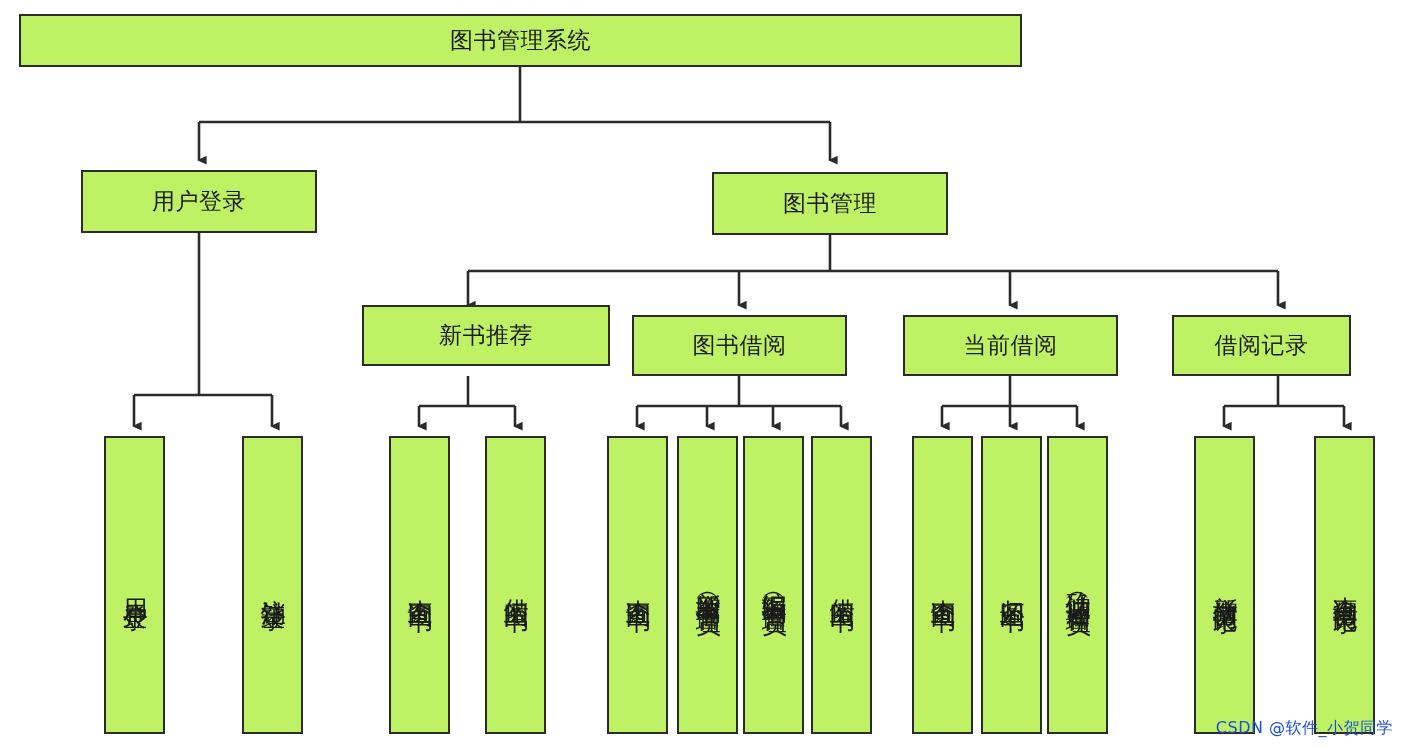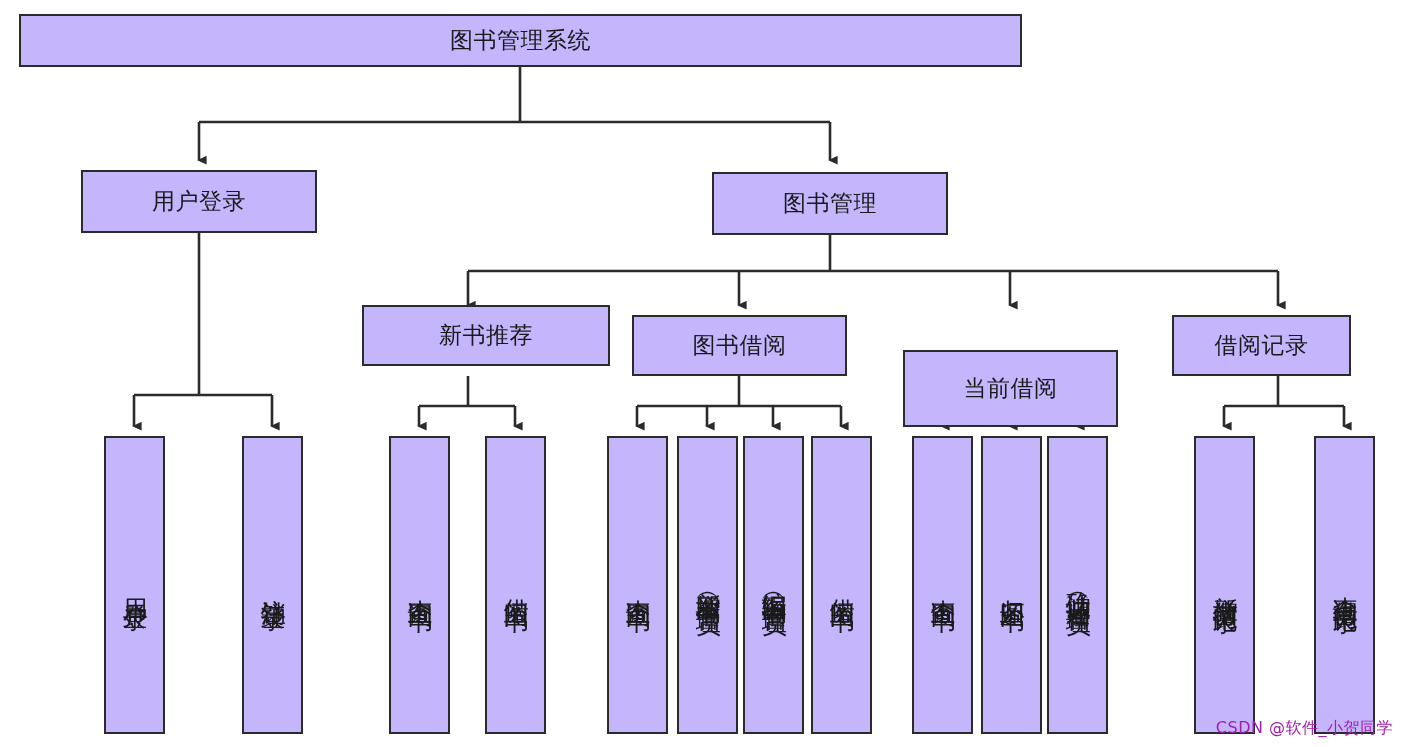--- a/index.html
+++ b/index.html
@@ -21,21 +21,21 @@
     position: absolute;
     left: 0;
     top: 0;
     width: 1405px;
     height: 747px;
   }
   .node {
     position: absolute;
     box-sizing: border-box;
     border: 2px solid #2b2b2b;
-    background: #c4b5fd;
+    background: #bef264;
     display: flex;
     align-items: center;
     justify-content: center;
     color: #1a1a1a;
   }
   .node .label {
     display: block;
     text-align: center;
     white-space: nowrap;
   }
@@ -58,21 +58,21 @@
     line-height: 1.45;
     letter-spacing: 3px;
     white-space: nowrap;
     max-height: 270px;
   }
   .watermark {
     position: absolute;
     right: 12px;
     bottom: 8px;
     font-size: 16px;
-    color: #a21caf;
+    color: #1d4ed8;
     letter-spacing: 0.5px;
     white-space: nowrap;
     pointer-events: none;
     margin-left: 16px;
   }
 </style>
 </head>
 <body>
 
 <div id="canvas">
@@ -142,21 +142,21 @@
   <div class="node horiz" style="left:712px; top:172px; width:236px; height:63px;">
     <span class="label">图书管理</span>
   </div>
 
   <div class="node horiz" style="left:362px; top:305px; width:248px; height:61px;">
     <span class="label">新书推荐</span>
   </div>
   <div class="node horiz" style="left:632px; top:315px; width:215px; height:61px;">
     <span class="label">图书借阅</span>
   </div>
-  <div class="node horiz" style="left:903px; top:315px; width:215px; height:77px;margin-top:35px;">
+  <div class="node horiz" style="left:903px; top:315px; width:215px; height:61px;">
     <span class="label">当前借阅</span>
   </div>
   <div class="node horiz" style="left:1172px; top:315px; width:179px; height:61px;">
     <span class="label">借阅记录</span>
   </div>
 
   <div class="node vert" style="left:104px; top:436px; width:61px; height:298px;">
     <span class="label">用户登录</span>
   </div>
   <div class="node vert" style="left:242px; top:436px; width:61px; height:298px;">

